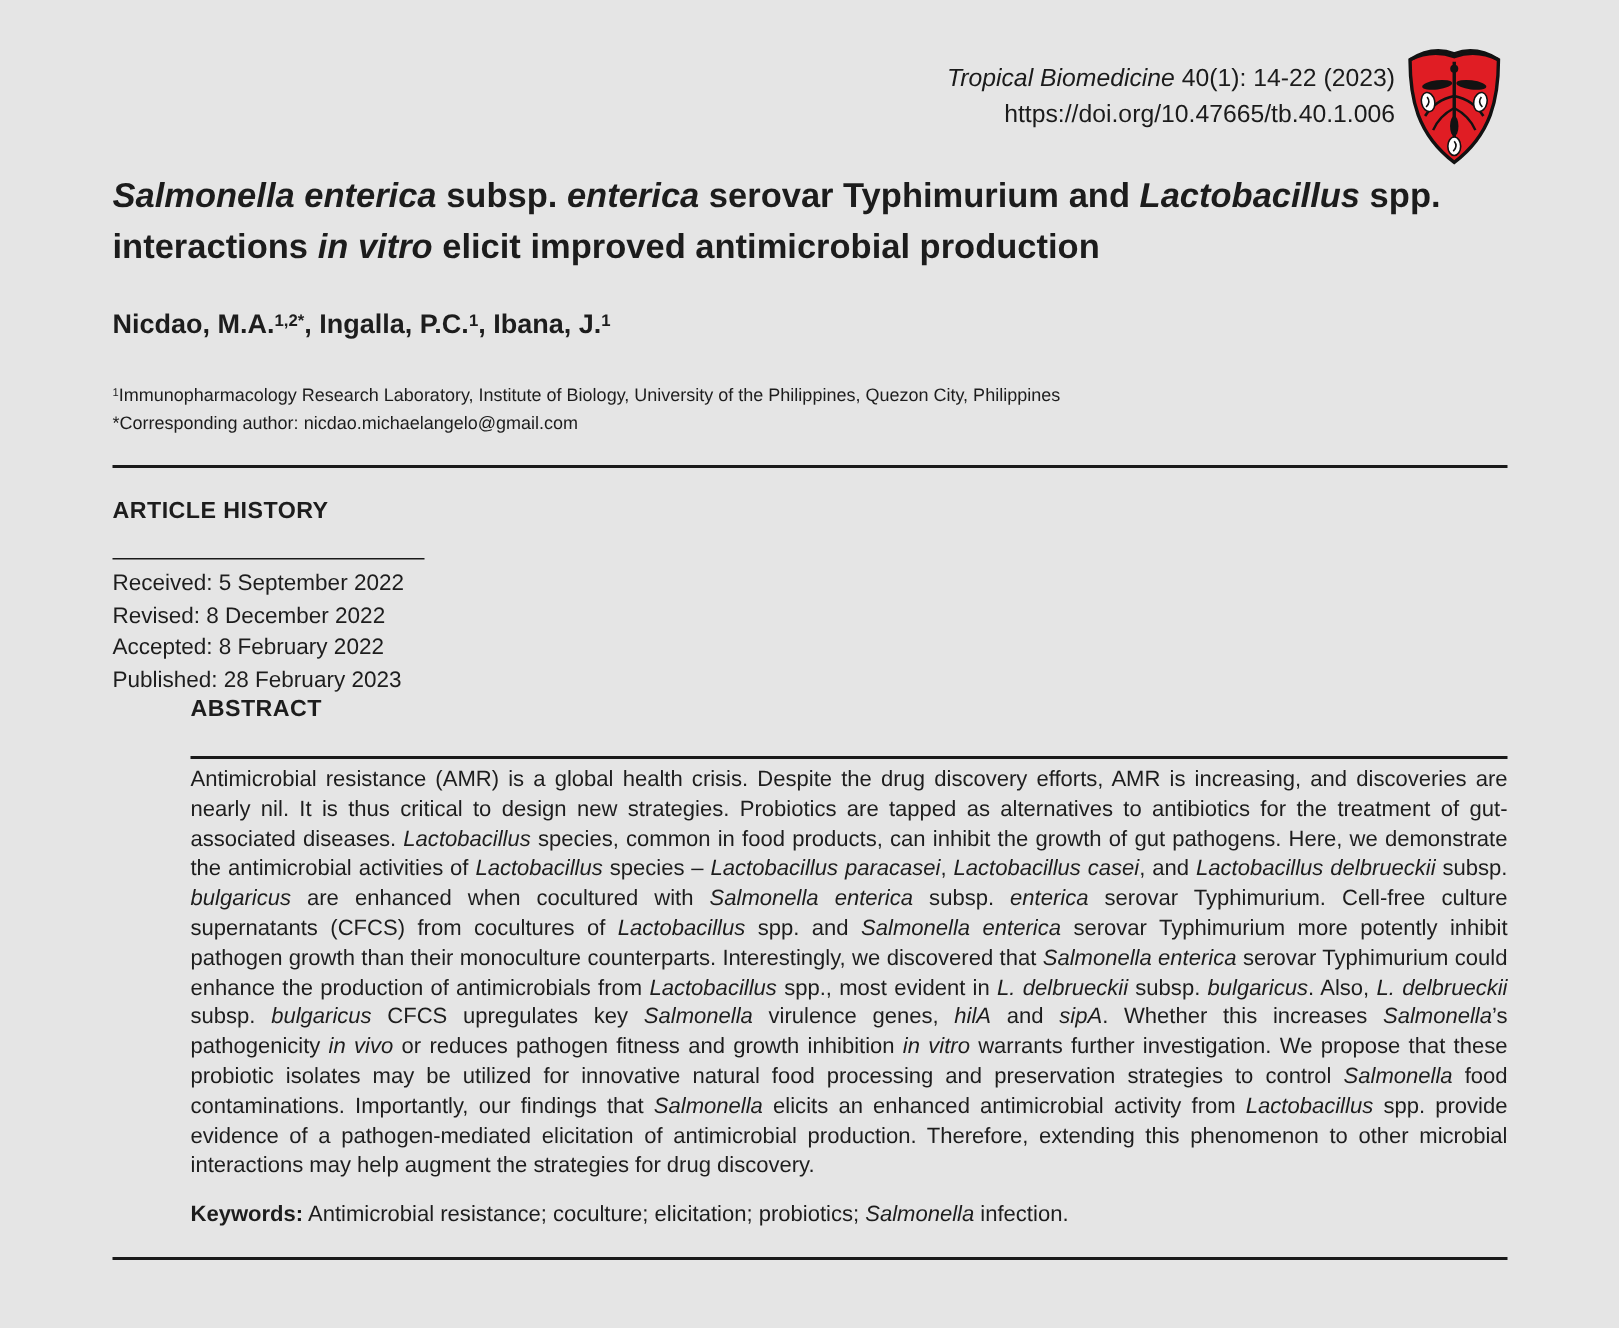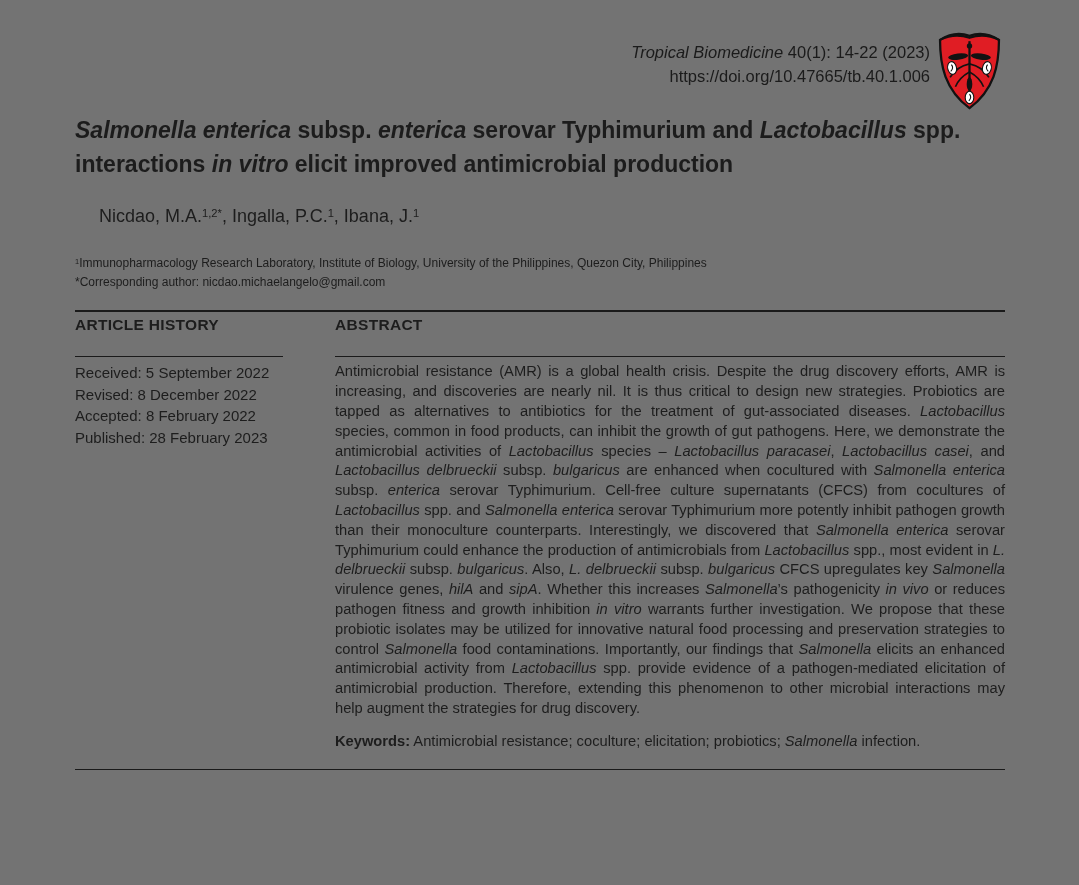--- a/index.html
+++ b/index.html
@@ -1,19 +1,19 @@
 <!DOCTYPE html>
 <html><head>
 <meta charset="utf-8">
 <style>
   html,body { margin:0; padding:0; background:#ffffff; }
   .page {
     position:relative;
     width:1079px; height:885px;
-    background:#737373;
+    background:#e5e5e5;
     box-sizing:border-box;
     padding:0 74px 0 75px;
     font-family:"Liberation Sans", sans-serif;
     color:#1d1d1d;
     overflow:hidden;
   }
   .citation-block {
     margin-top:40px;
     padding-right:75px; 
     text-align:right;
@@ -45,34 +45,33 @@
   .title {
     margin:25px 0 0 0;
     font-size:23px;
     font-weight:bold;
     line-height:34px;
     color:#1c1c1c;
   }
   .authors {
     margin-top:25px;
     font-size:18px;
-    font-weight:normal;
-    margin-left:24px;
+    font-weight:bold;
   }
   .affiliations {
     margin-top:28px;
     font-size:12px;
     line-height:17.5px;
   }
   sup { font-size:62%; position:relative; top:-0.45em; vertical-align:baseline; }
   .rule { background:#1a1a1a; height:1.7px; }
   .rule.full { margin-top:19px; }
   .rule.short { margin-top:22px; }
   .rule.bottom { margin-top:17px; }
-  .columns { display:flex; margin-top:4px; }
+  .columns { display:flex; margin-top:20px;flex-direction:column; }
   .col-left { width:208px; flex:none; }
   .col-right { flex:1; margin-left:52px; }
   .col-heading {
     font-size:15.5px;
     font-weight:bold;
     letter-spacing:0.3px;
   }
   .history-list { margin-top:5px; font-size:15px; line-height:21.5px; }
   .abstract-text {
     margin:5px 0 0 0;

